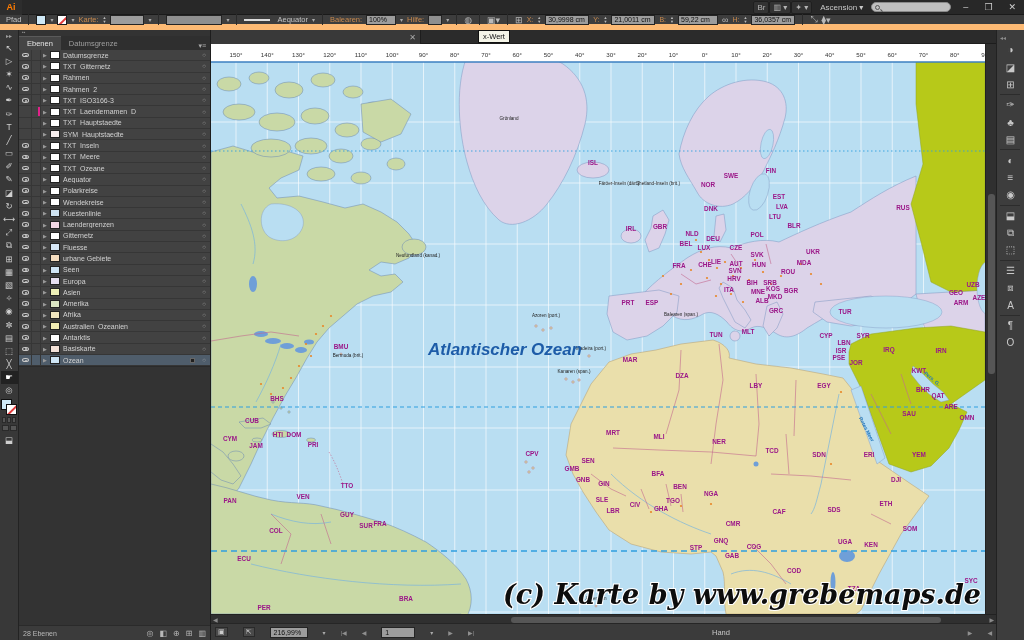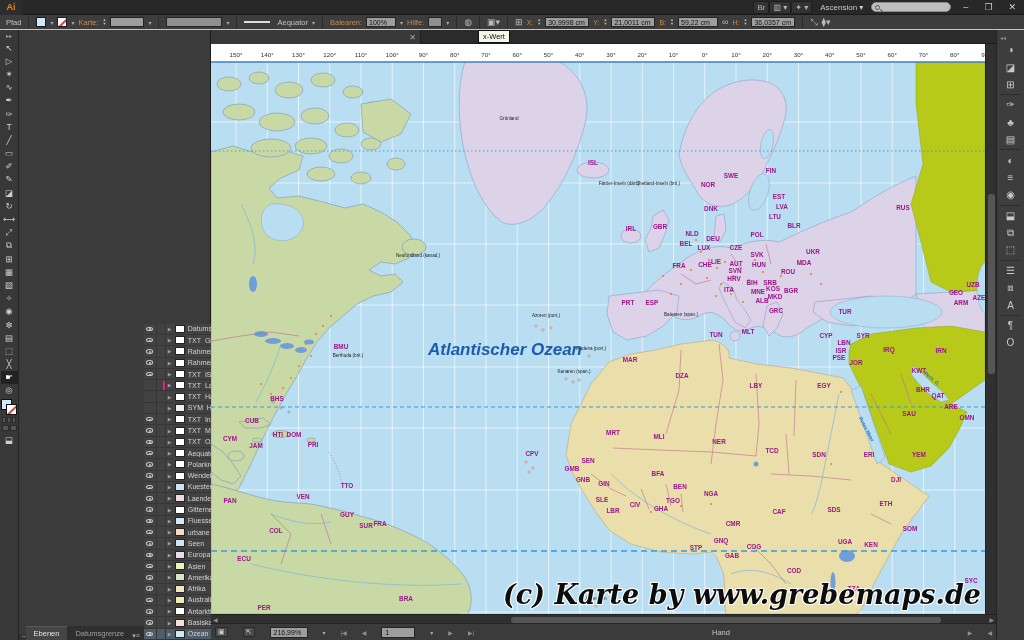--- a/index.html
+++ b/index.html
@@ -19,21 +19,21 @@
   #workspace-switcher { color:#c9c9c9; font-size:8px; }
   #app-search { width:80px; height:10px; background:#bfbfbf; border-radius:5px; border:1px solid #8a8a8a;
     display:flex; align-items:center; padding:0 3px; }
   .lens { width:5px; height:5px; border:1px solid #555; border-radius:50%; position:relative;}
   .lens::after{ content:""; position:absolute; left:4px; top:4px; width:3px; height:1px; background:#555; transform:rotate(45deg);}
   .winbtn { color:#cfcfcf; font-size:9px; padding:0 4px; }
 
   
   #controlbar { left:0; top:15px; width:1024px; height:15px; background:#3d3d3d;
     display:flex; align-items:center; gap:4px; color:#c3c3c3; font-size:7.5px;
-    border-bottom:1px solid #fdba74; padding-left:6px;}
+    border-bottom:6px solid #fdba74; padding-left:6px;}
   .cb-sep { width:1px; height:11px; background:#2a2a2a; margin:0 3px;}
   .swatch { width:10px; height:10px; border:1px solid #1c1c1c; }
   #fill-swatch { background:#cfe9f7; }
   #stroke-swatch { background:#fff; position:relative; overflow:hidden;}
   #stroke-swatch::after { content:""; position:absolute; left:-2px; top:4px; width:14px; height:1.5px;
     background:#e23c3c; transform:rotate(-45deg);}
   .cb-label-warm { color:#c98a4e; }
   .cb-field { background:#9d9d9d; color:#111; border:1px solid #242424; height:10px;
     display:flex; align-items:center; padding:0 2px; font-size:7px; }
   .cb-drop { color:#aaa; font-size:6px; }
@@ -55,21 +55,21 @@
   .tool.active { background:#222; color:#fff; }
   #fillstroke { position:relative; width:16px; height:16px; margin-top:2px;}
   #fs-fill { position:absolute; left:0; top:0; width:11px; height:11px; background:#cfe9f7; border:1px solid #111;}
   #fs-stroke { position:absolute; left:5px; top:5px; width:11px; height:11px; background:#fff; border:1px solid #111; overflow:hidden;}
   #fs-stroke::after{ content:""; position:absolute; left:-2px; top:4px; width:15px; height:1.5px; background:#e23c3c; transform:rotate(-45deg);}
   .mini-mode { width:15px; height:6px; display:flex; gap:1px; margin-top:2px;}
   .mini-mode span{ flex:1; background:#555; border:1px solid #2a2a2a;}
 
   
   #layers-panel { left:19px; top:30px; width:192px; height:610px; background:#3b3b3b; border-right:1px solid #1d1d1d;
-    display:flex; flex-direction:row;align-items:flex-end;}
+    display:flex; flex-direction:column;}
   #panel-grip { height:6px; background:#333; color:#888; font-size:5px; line-height:5px; padding-left:3px;}
   #panel-tabs { height:14px; background:#2f2f2f; display:flex; align-items:flex-end; font-size:7.5px; color:#9f9f9f;}
   .ptab { padding:2px 8px; }
   .ptab.active { background:#454545; color:#e4e4e4; border-top:1px solid #5a5a5a;}
   #panel-menu-icon { margin-left:auto; color:#aaa; font-size:7px; padding-right:4px;}
   #layer-rows { flex:0 0 auto; }
   .lrow { height:11.3px; display:flex; align-items:center; background:#424242;
     border-bottom:1px solid #363636; font-size:7px; color:#d2d2d2;}
   .lrow.selected { background:#4f5d6b; }
   .eye-cell { width:13px; display:flex; justify-content:center; align-items:center; border-right:1px solid #363636; height:100%;}

